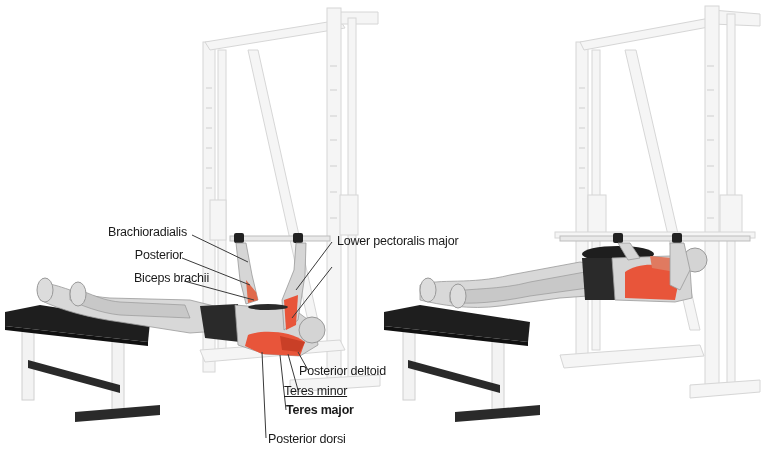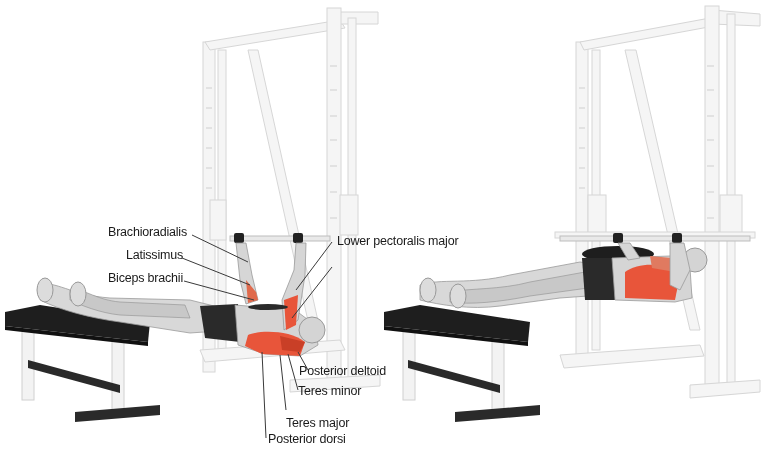--- a/index.html
+++ b/index.html
@@ -151,22 +151,22 @@
       <line x1="332" y1="267" x2="292" y2="318"></line>
       <line x1="308" y1="370" x2="298" y2="352"></line>
       <line x1="298" y1="390" x2="288" y2="354"></line>
       <line x1="286" y1="410" x2="280" y2="355"></line>
       <line x1="266" y1="438" x2="262" y2="352"></line>
     </g>
   </svg>
 
   
   <div class="label right" style="right:578px; top:225px;">Brachioradialis</div>
-  <div class="label right" style="right:582px; top:248px;">Latissimus</div>
-  <div class="label right" style="right:582px; top:271px;">Biceps brachii</div>
+  <div class="label right" style="right:582px; top:248px;">Posterior</div>
+  <div class="label right" style="right:556px; top:271px;">Biceps brachii</div>
 
   <div class="label" style="left:337px; top:234px;">Lower pectoralis major</div>
 
   <div class="label" style="left:299px; top:364px;">Posterior deltoid</div>
-  <div class="label" style="left:298px; top:384px;">Teres minor</div>
-  <div class="label" style="left:286px; top:416px;">Teres major</div>
+  <div class="label" style="left:284px; top:384px;text-decoration:underline;">Teres minor</div>
+  <div class="label" style="left:286px; top:403px;font-weight:bold;">Teres major</div>
   <div class="label" style="left:268px; top:432px;">Posterior dorsi</div>
 </div>
 
 </body></html>

